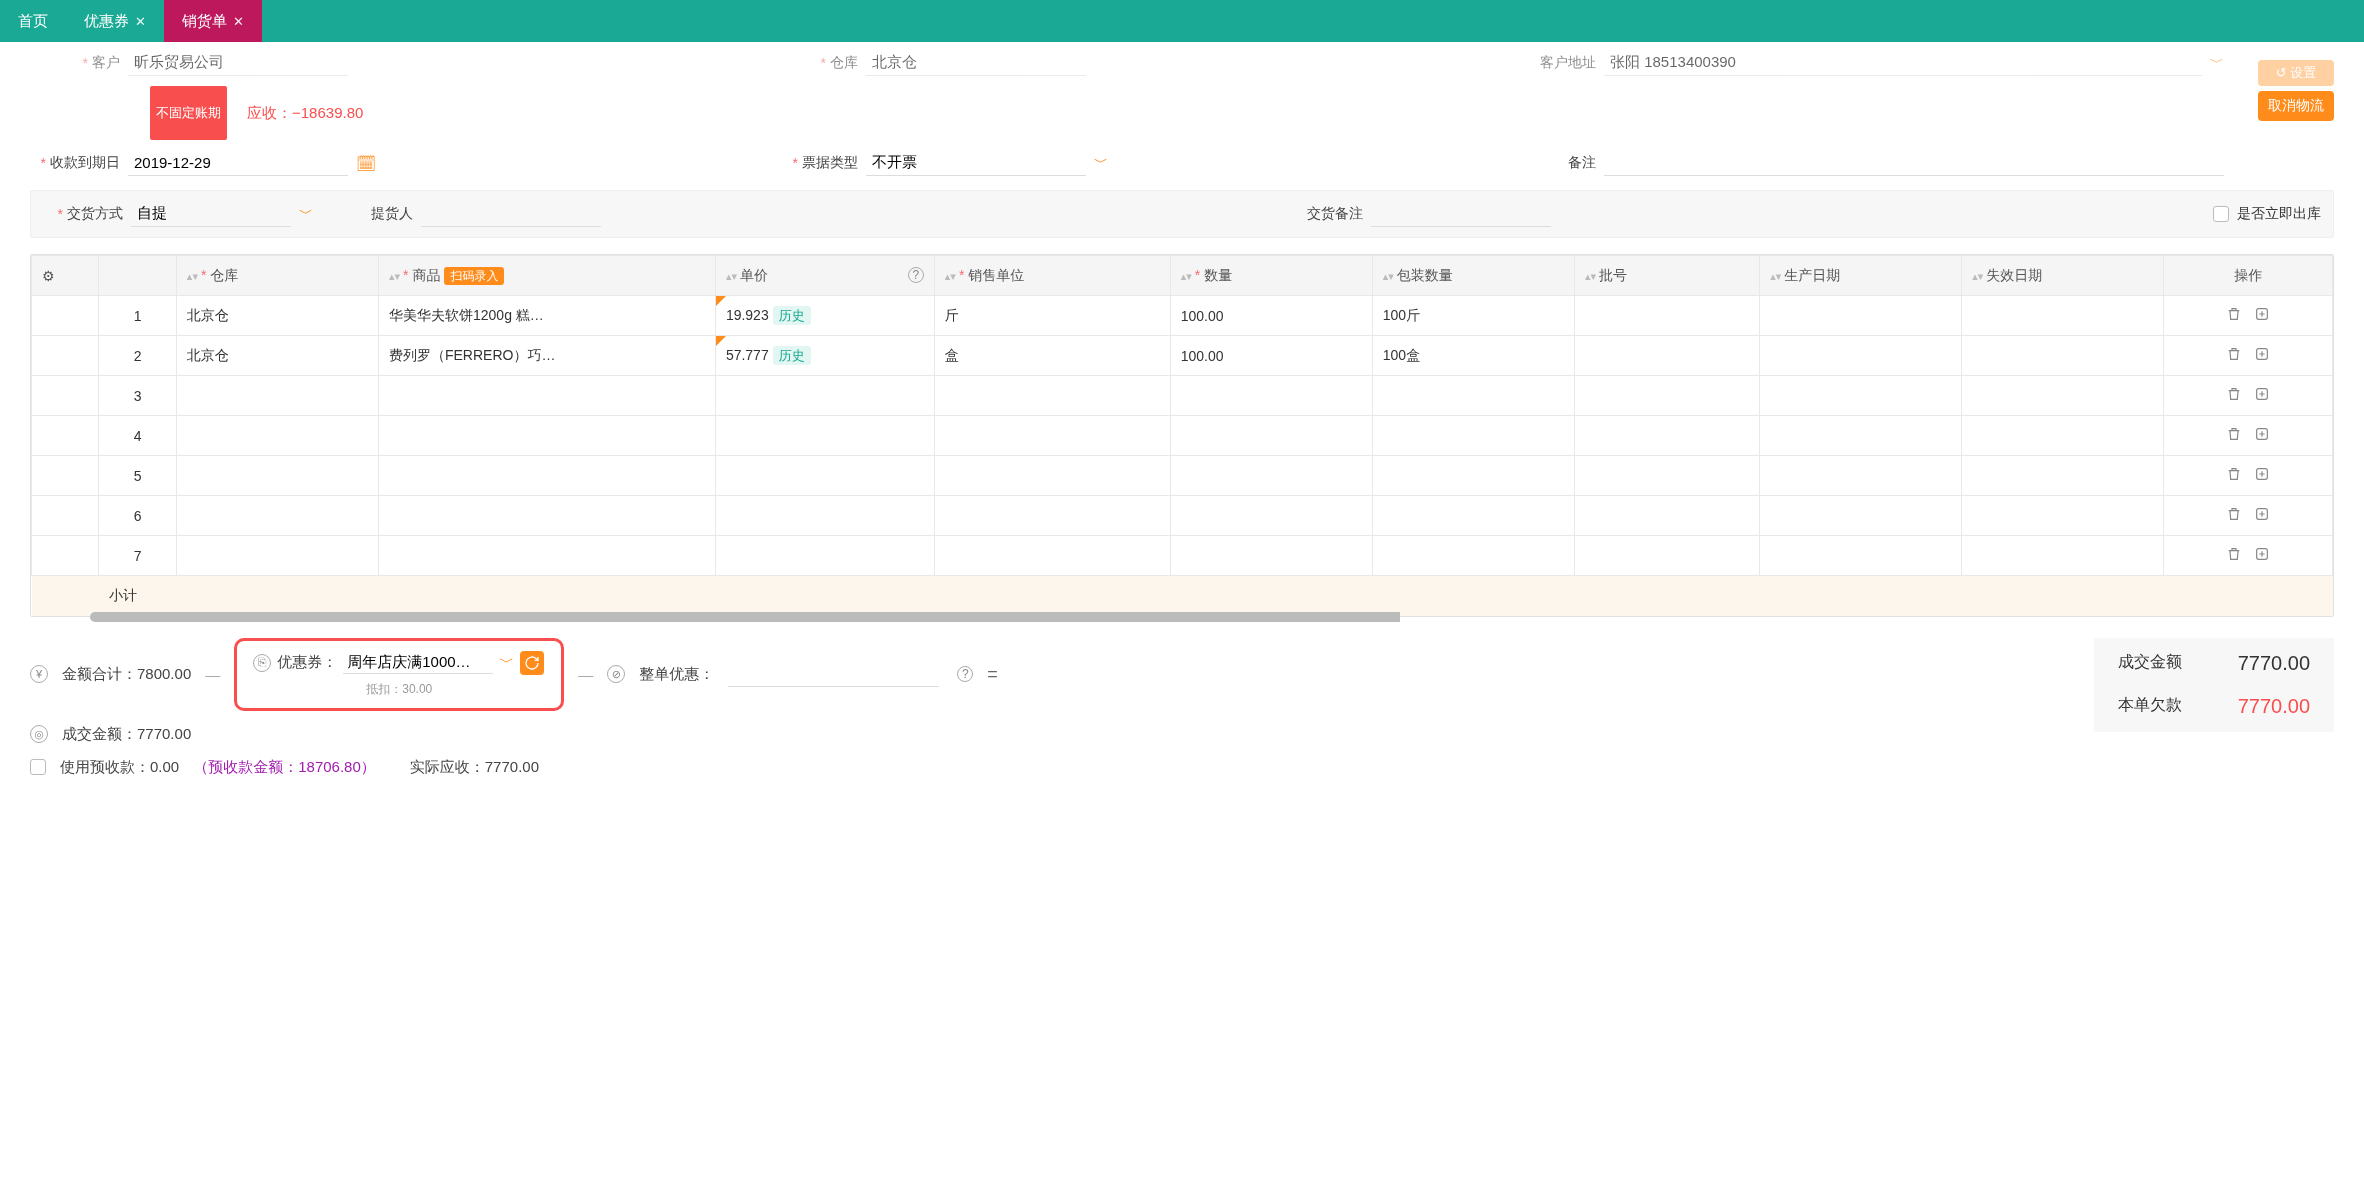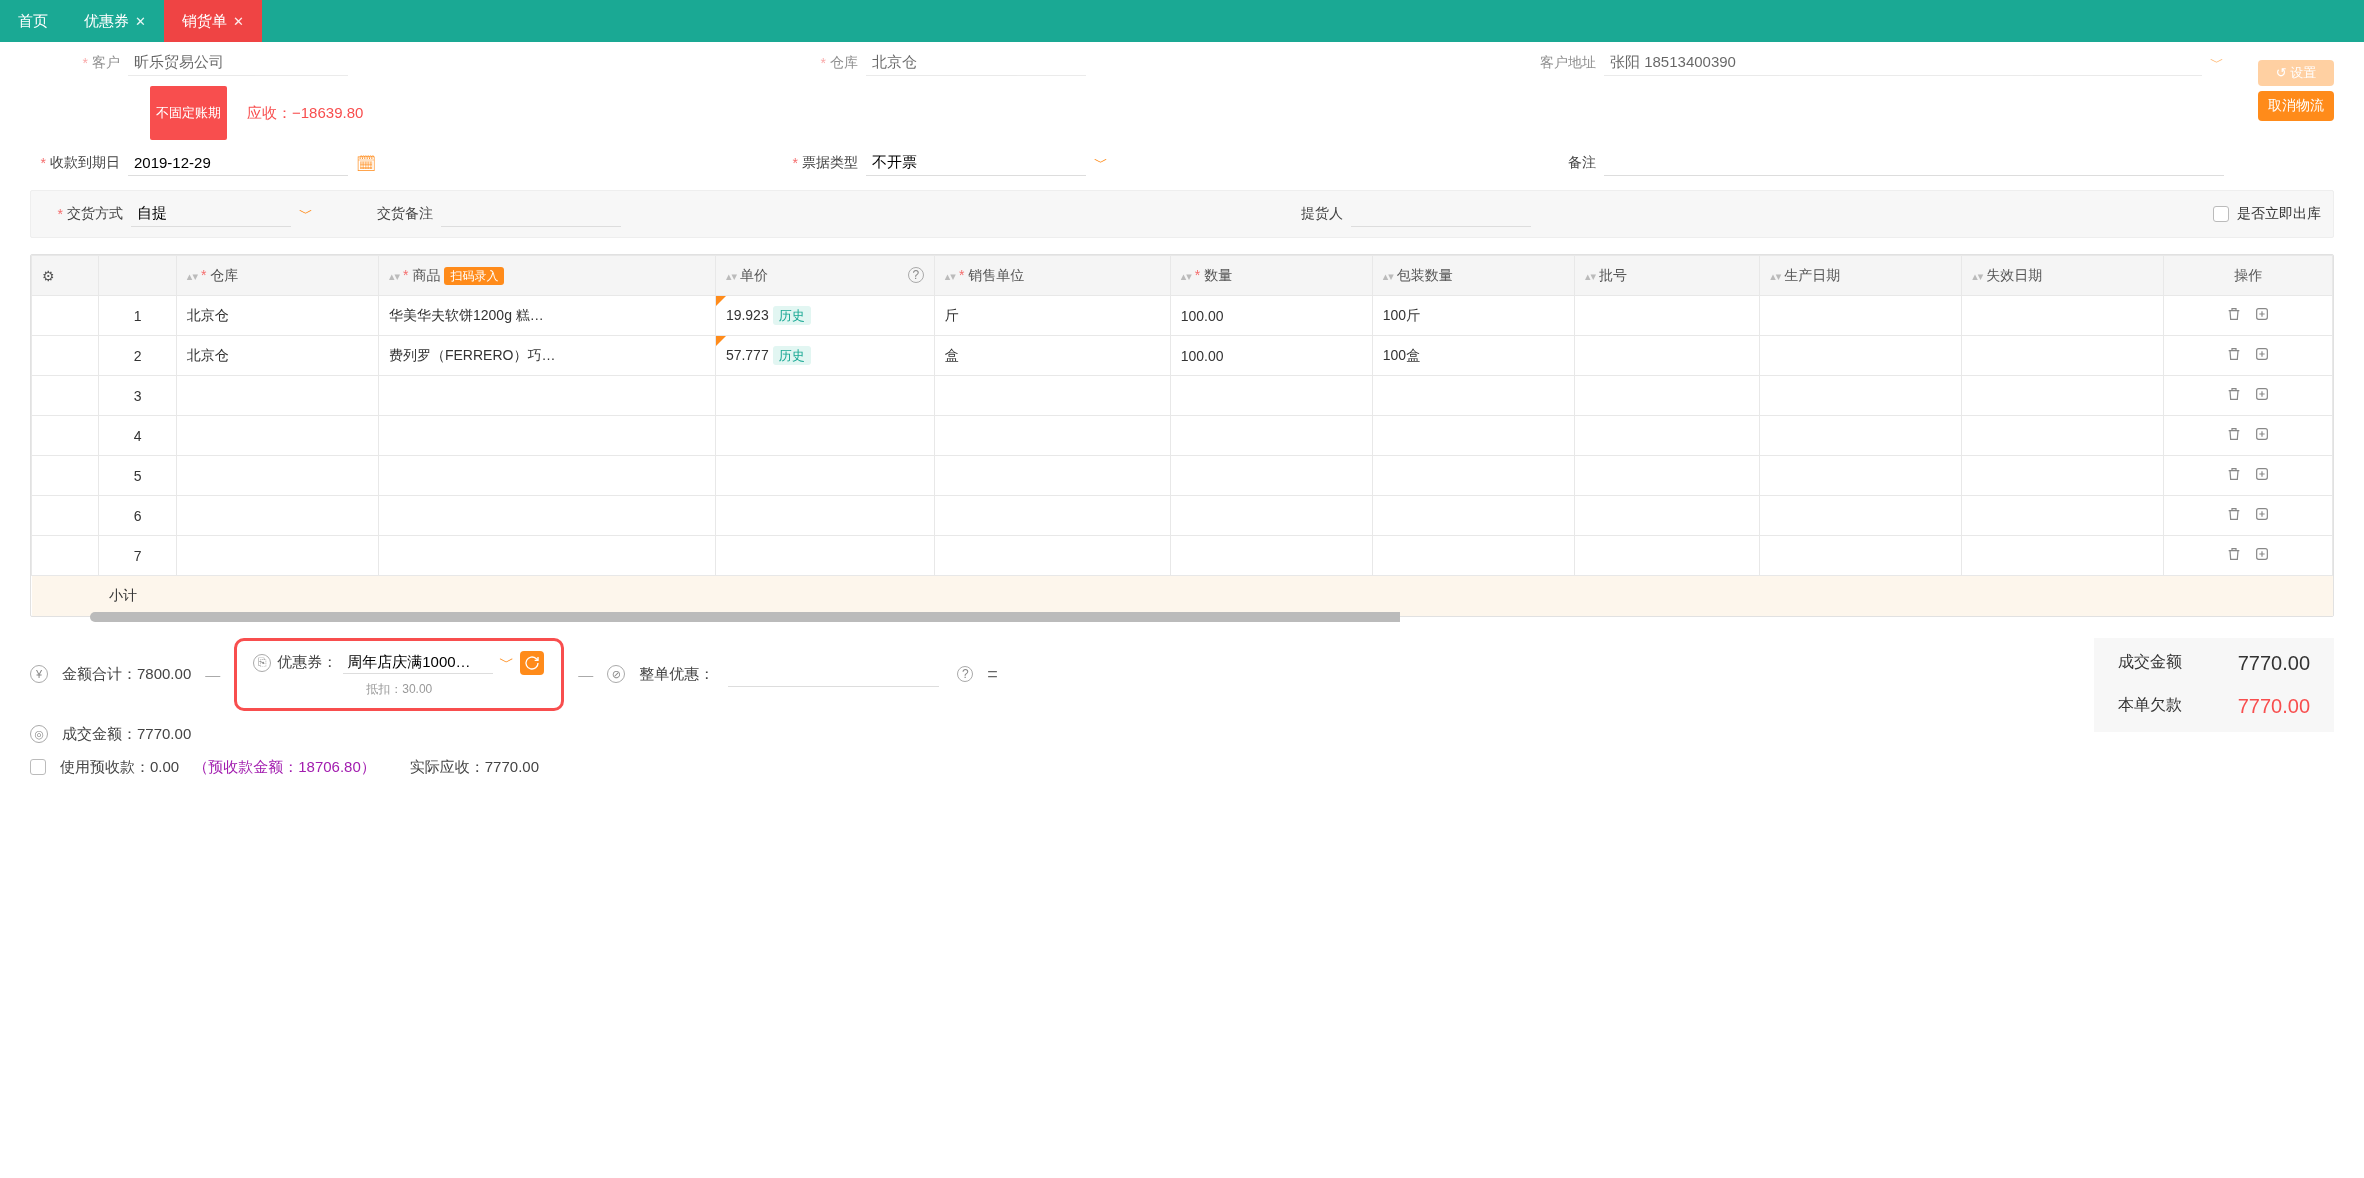--- a/index.html
+++ b/index.html
@@ -1,21 +1,21 @@
 <!DOCTYPE html>
 <html><head>
   <meta charset="utf-8">
   <style>
     * { box-sizing: border-box; margin: 0; padding: 0; }
     body { font-family: -apple-system, "Helvetica Neue", Arial, sans-serif; font-size: 14px; color: #333; background: #fff; }
     
     .tabs-bar { display: flex; background: #1aa994; color: #fff; height: 42px; align-items: stretch; }
     .tab { display: flex; align-items: center; padding: 0 18px; font-size: 15px; cursor: pointer; }
     .tab.with-close { gap: 6px; }
-    .tab.active { background: #ef4444; align-items: center; }
+    .tab.active { background: #be185d; align-items: center; }
     .tab .close-x { font-size: 13px; opacity: .9; }
     
     .page { padding: 8px 30px 20px; }
     
     .form-area { display: flex; flex-direction: column; gap: 10px; margin-bottom: 14px; }
     .form-row { display: flex; align-items: center; gap: 20px; }
     .form-cell { display: flex; align-items: center; gap: 8px; }
     .lbl { display: inline-flex; align-items: center; min-width: 90px; justify-content: flex-end; color: #444; font-size: 14px; }
     .req { color: #f56c6c; margin-right: 4px; }
     .field { border: none; border-bottom: 1px solid #ddd; padding: 4px 6px; font-size: 15px; min-width: 220px; background: transparent; }
@@ -160,25 +160,25 @@
   <div class="delivery-bar">
     <div class="form-cell">
       <span class="lbl">
           <span class="req">*</span>
           <span>交货方式</span>
         </span>
       <input class="field-inline" value="自提" style="">
       <span class="orange-icon">﹀</span>
     </div>
     <div class="form-cell" style="flex:1">
+      <span class="lbl" style="min-width:60px">提货人</span>
+      <input class="field-inline" style="width: 180px;">
+    </div>
+    <div class="form-cell" style="flex:1">
       <span class="lbl" style="min-width:80px">交货备注</span>
-      <input class="field-inline" style="width: 180px;">
-    </div>
-    <div class="form-cell" style="flex:1">
-      <span class="lbl" style="min-width:60px">提货人</span>
       <input class="field-inline" style="width: 180px;">
     </div>
     <div class="form-cell">
       <span class="chk"></span>
       <span>是否立即出库</span>
     </div>
   </div>
 
   <div class="tbl-wrap">
     <table class="tbl">

